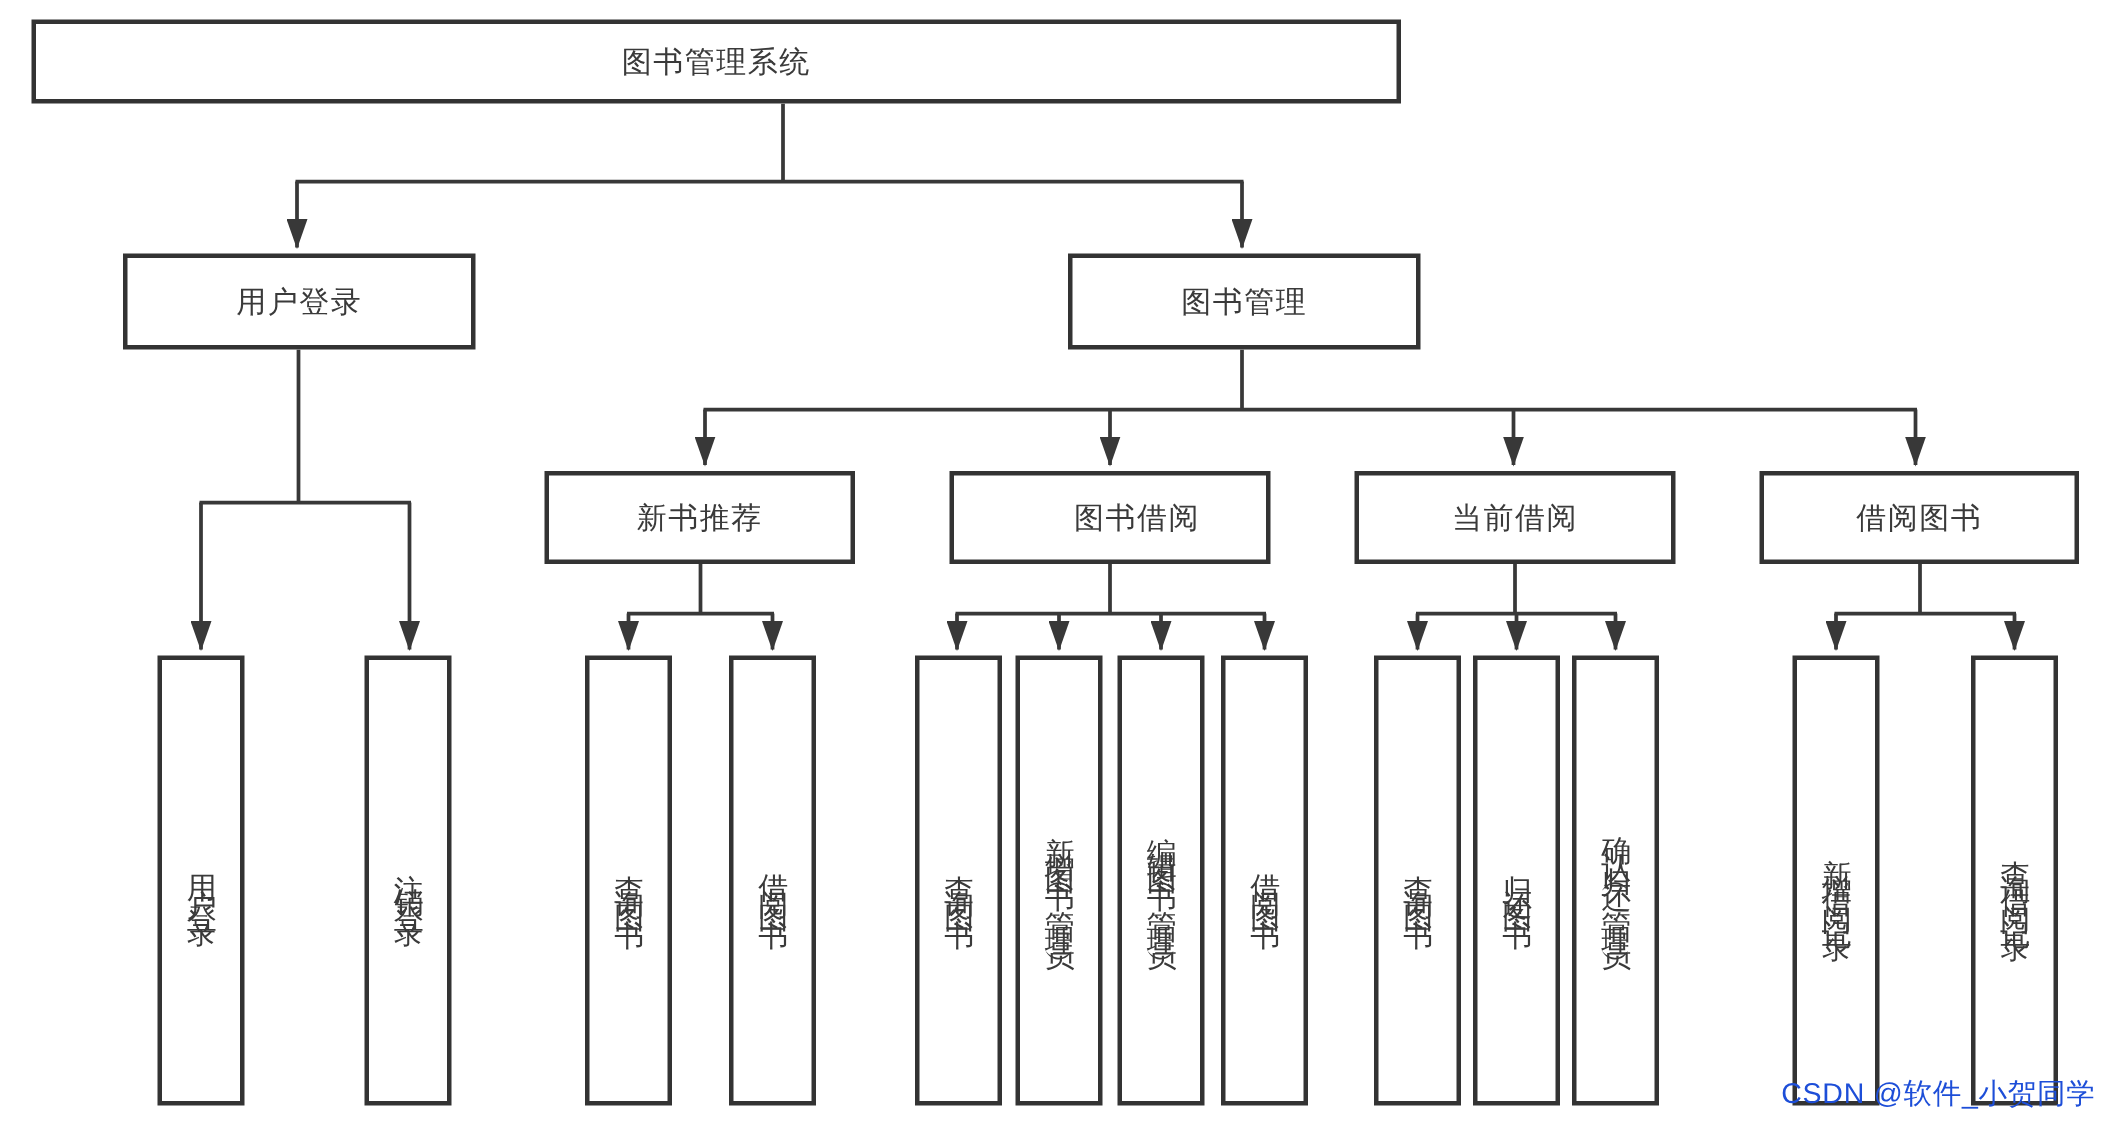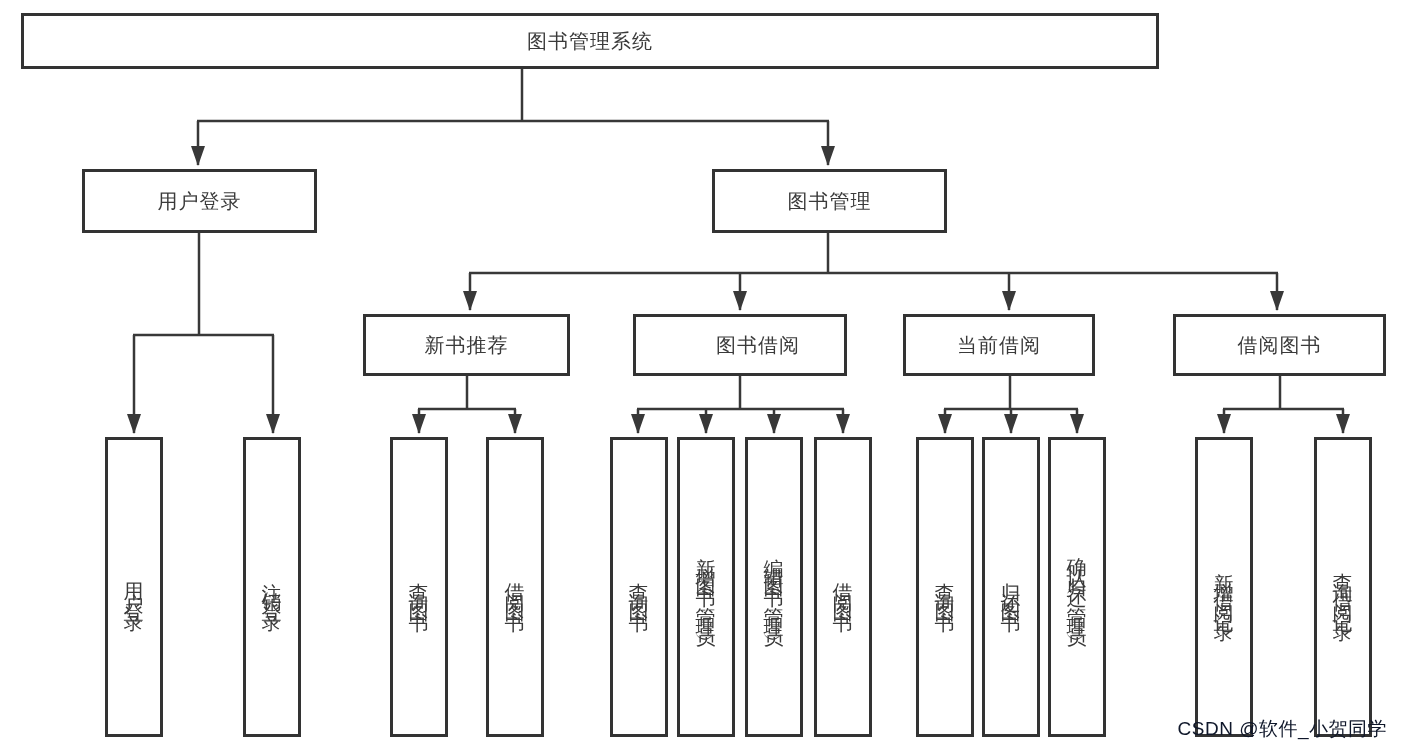--- a/index.html
+++ b/index.html
@@ -48,25 +48,25 @@
   }
   .vtext {
     writing-mode: vertical-rl;
     font-size: 20px;
     color: #3a3a3a;
     letter-spacing: 10px;
     line-height: 1;
   }
   .watermark {
     position: absolute;
-    right: 18px;
+    right: 8px;
     bottom: 5px;
     z-index: 5;
     font-size: 19px;
-    color: #0f172a;
+    color: #1d4ed8;
     letter-spacing: 0.5px;
     white-space: nowrap;
   }
 </style>
 </head>
 <body>
 
 <div id="stage">
 
   <svg id="connectors" viewBox="0 0 1405 747" xmlns="http://www.w3.org/2000/svg">
@@ -112,38 +112,38 @@
       <line x1="1011" y1="409" x2="1011" y2="433" marker-end="url(#arrow)"></line>
       <line x1="1077" y1="409" x2="1077" y2="433" marker-end="url(#arrow)"></line>
 
       <line x1="1280" y1="376" x2="1280" y2="409"></line>
       <line x1="1223" y1="409" x2="1344" y2="409"></line>
       <line x1="1224" y1="409" x2="1224" y2="433" marker-end="url(#arrow)"></line>
       <line x1="1343" y1="409" x2="1343" y2="433" marker-end="url(#arrow)"></line>
     </g>
   </svg>
 
-  <div class="hbox" style="left:21px; top:13px; width:1138px; height:56px;">
+  <div class="hbox" style="left:21px; top:13px; width:913px; height:56px;">
     <span>图书管理系统</span>
   </div>
 
   <div class="hbox" style="left:82px; top:169px; width:235px; height:64px;">
     <span>用户登录</span>
   </div>
   <div class="hbox" style="left:363px; top:314px; width:207px; height:62px;">
     <span>新书推荐</span>
   </div>
 
   <div class="hbox" style="left:712px; top:169px; width:235px; height:64px;">
     <span>图书管理</span>
   </div>
   <div class="hbox" style="left:633px; top:314px; width:214px; height:62px;padding-left:36px;">
     <span>图书借阅</span>
   </div>
-  <div class="hbox" style="left:903px; top:314px; width:192px; height:62px;">
+  <div class="hbox" style="left:903px; top:314px; width:214px; height:62px;">
     <span>当前借阅</span>
   </div>
   <div class="hbox" style="left:1173px; top:314px; width:213px; height:62px;">
     <span>借阅图书</span>
   </div>
 
   <div class="vbox" style="left:105px;">
     <span class="vtext">用户登录</span>
   </div>
   <div class="vbox" style="left:243px;">

